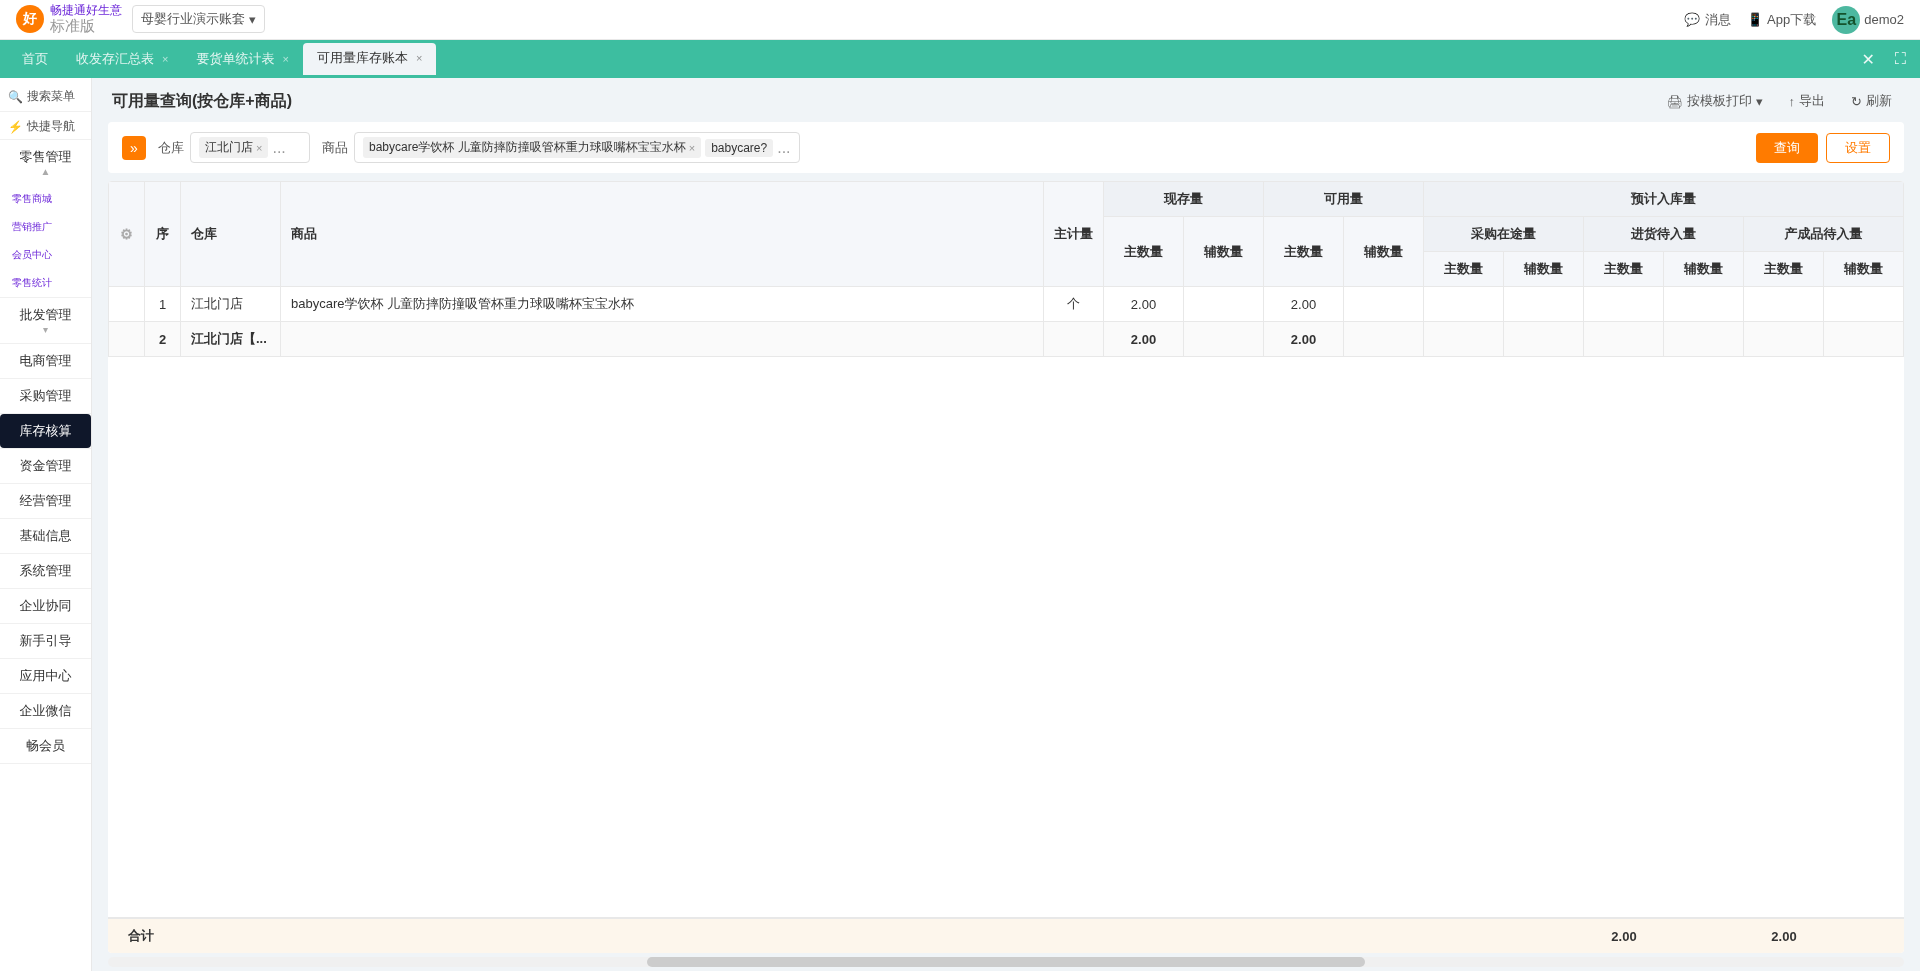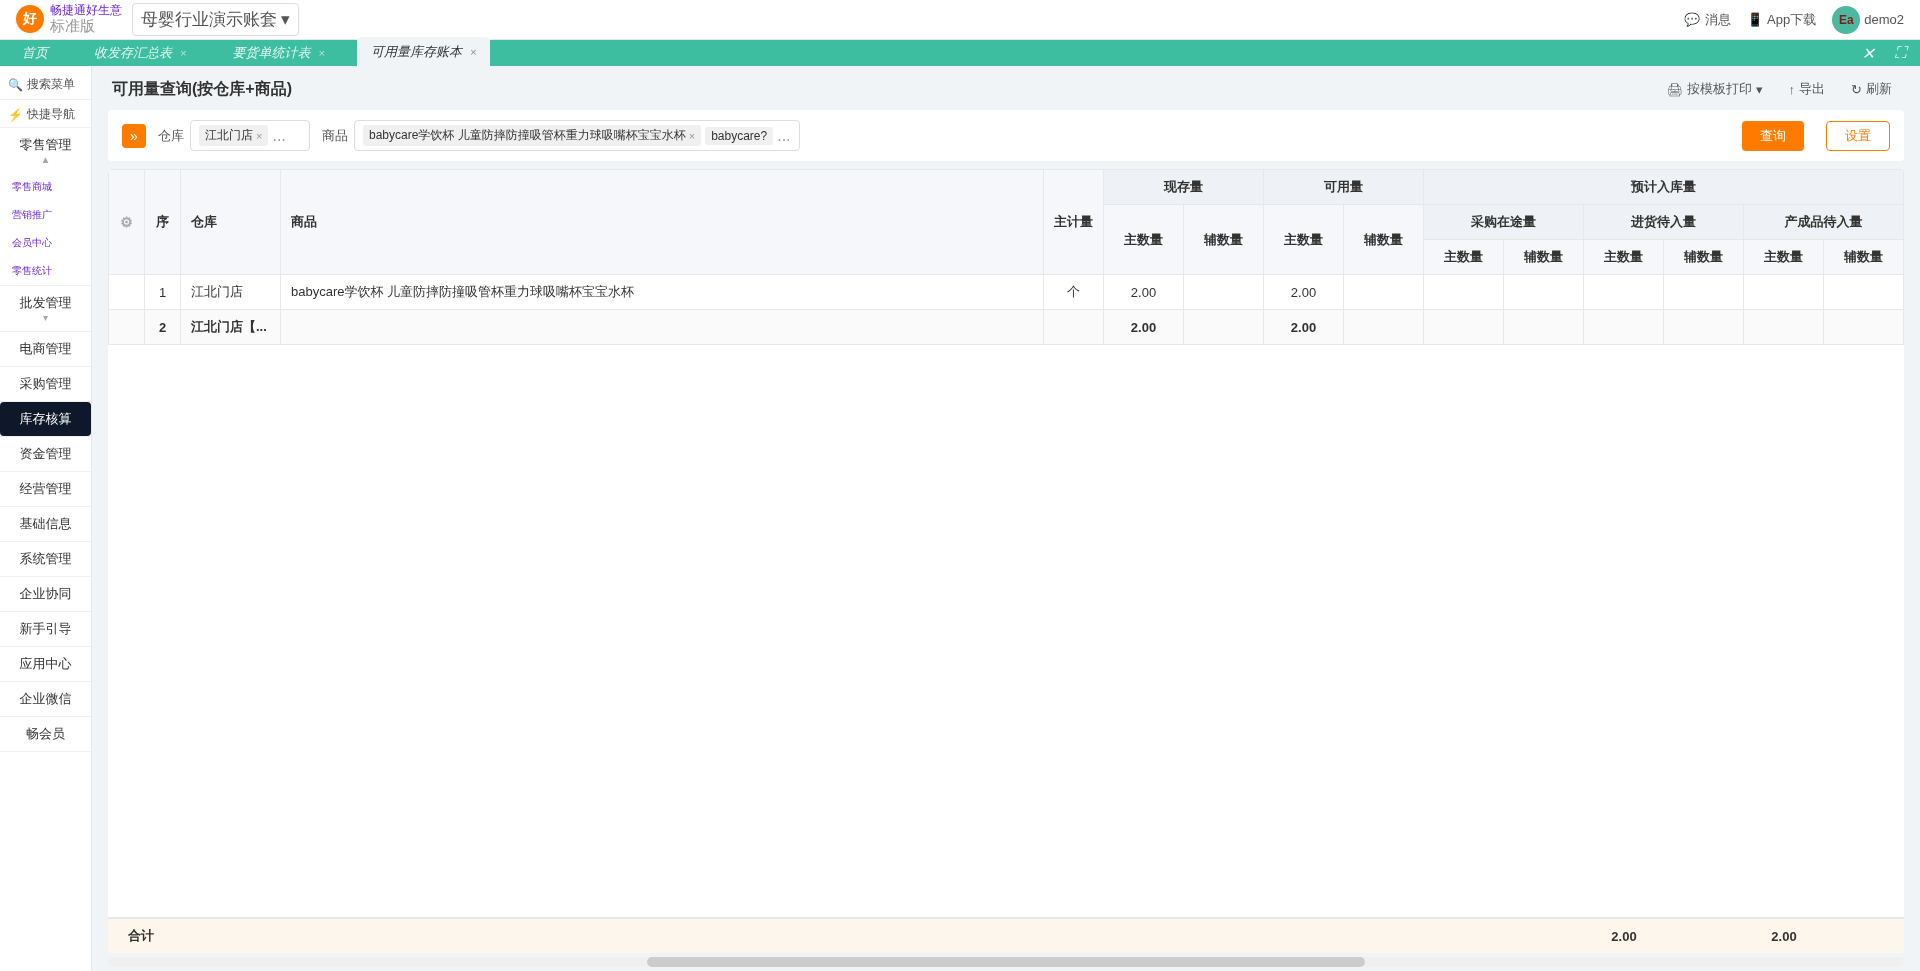--- a/index.html
+++ b/index.html
@@ -14,35 +14,34 @@
       justify-content: space-between;
       padding: 0 16px;
       border-bottom: 1px solid #e8e8e8;
       flex-shrink: 0;
     }
     .top-bar-left { display: flex; align-items: center; gap: 10px; }
     .logo-area { display: flex; align-items: center; gap: 6px; }
     .logo-icon { width: 28px; height: 28px; background: #ff7b00; border-radius: 50%; display: flex; align-items: center; justify-content: center; color: white; font-size: 14px; font-weight: bold; }
     .logo-text { font-size: 12px; color: #6d28d9; line-height: 1.2; }
     .logo-subtext { font-size: 15px; color: #999; }
-    .industry-selector { display: flex; align-items: center; gap: 4px; color: #555; font-size: 17px; cursor: pointer; padding: 4px 8px; border: 1px solid #ddd; border-radius: 4px; background: #fff; }
+    .industry-selector { display: flex; align-items: center; gap: 4px; color: #555; font-size: 13px; cursor: pointer; padding: 4px 8px; border: 1px solid #ddd; border-radius: 4px; background: #fff; }
     .top-bar-right { display: flex; align-items: center; gap: 16px; }
     .top-bar-icon-btn { display: flex; align-items: center; gap: 4px; color: #555; font-size: 13px; cursor: pointer; }
-    .avatar { width: 28px; height: 28px; border-radius: 50%; background: #4db8a0; display: flex; align-items: center; justify-content: center; color: #7f1d1d; font-size: 12px; font-weight: bold; overflow: hidden; }
+    .avatar { width: 28px; height: 28px; border-radius: 50%; background: #4db8a0; display: flex; align-items: center; justify-content: center; color: #14532d; font-size: 16px; font-weight: bold; overflow: hidden; }
 
     
     .nav-tabs {
-      height: 26px;
+      height: 38px;
       background: #3dbea0;
       display: flex;
       align-items: center;
       flex-shrink: 0;
       padding: 0 8px;
-      gap: 18px;
-      font-style: italic;
+      gap: 0;
     }
     .nav-tab {
       height: 32px;
       padding: 0 14px;
       display: flex;
       align-items: center;
       gap: 6px;
       font-size: 13px;
       color: rgba(255,255,255,0.85);
       cursor: pointer;
@@ -173,21 +172,21 @@
       border-radius: 3px;
       padding: 2px 6px;
       font-size: 12px;
       color: #333;
       display: flex;
       align-items: center;
       gap: 3px;
     }
     .filter-tag .rm { color: #999; cursor: pointer; font-size: 11px; }
     .filter-ellipsis { color: #999; cursor: pointer; font-size: 16px; }
-    .filter-actions { margin-left: auto; display: flex; gap: 22px; }
+    .filter-actions { margin-left: auto; display: flex; gap: 8px; }
     .btn-query { background: #ff7b00; color: white; border: none; border-radius: 4px; padding: 6px 18px; font-size: 13px; cursor: pointer; }
     .btn-settings { background: #fff; color: #ff7b00; border: 1px solid #ff7b00; border-radius: 4px; padding: 5px 18px; font-size: 13px; cursor: pointer; }
 
     
     .table-area {
       flex: 1;
       margin: 0 16px;
       background: #fff;
       border-radius: 4px;
       overflow: hidden;

